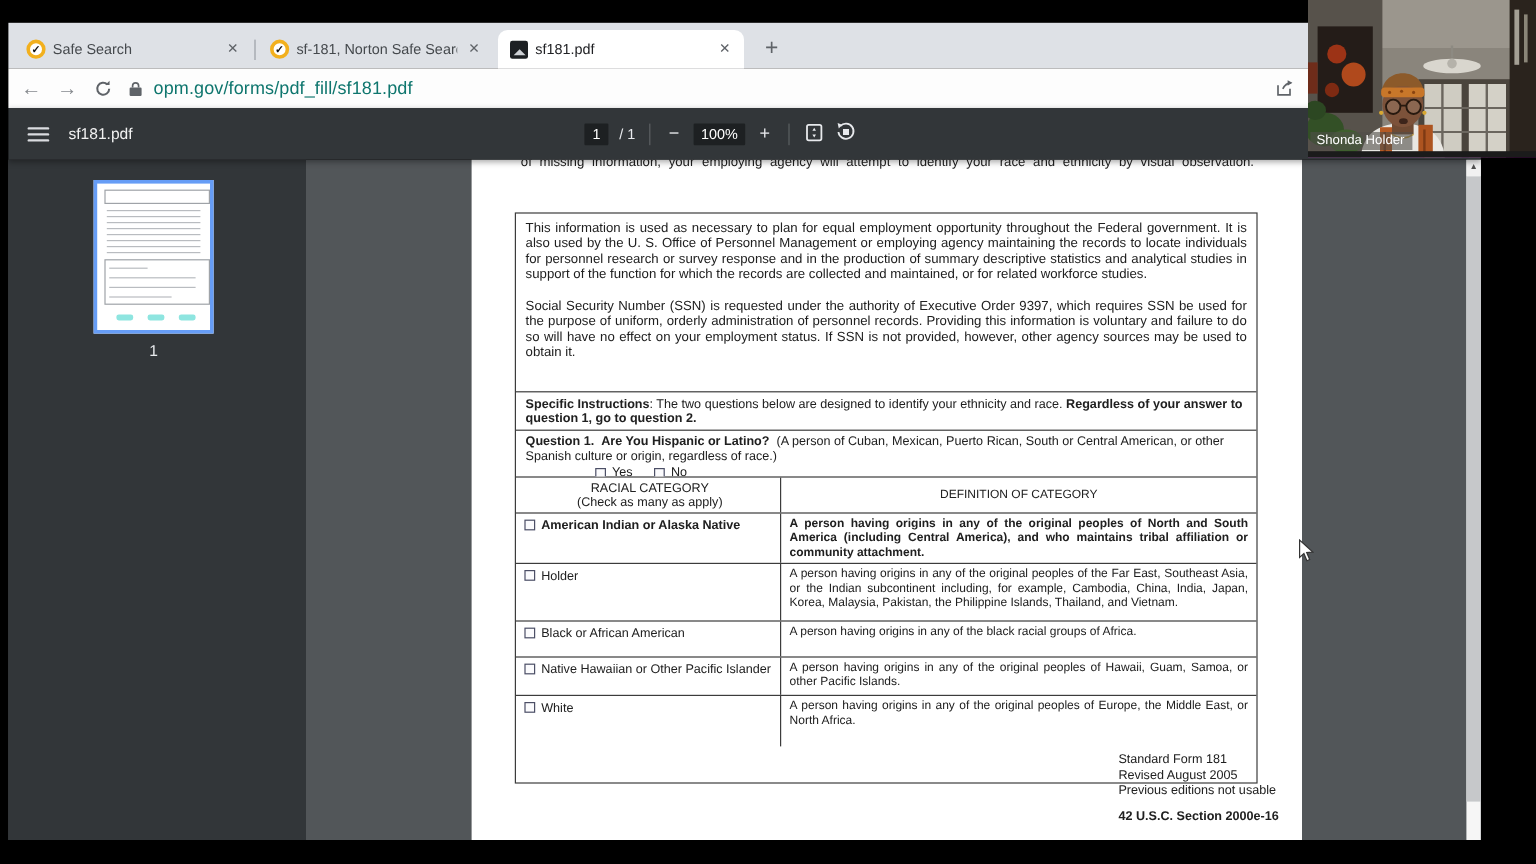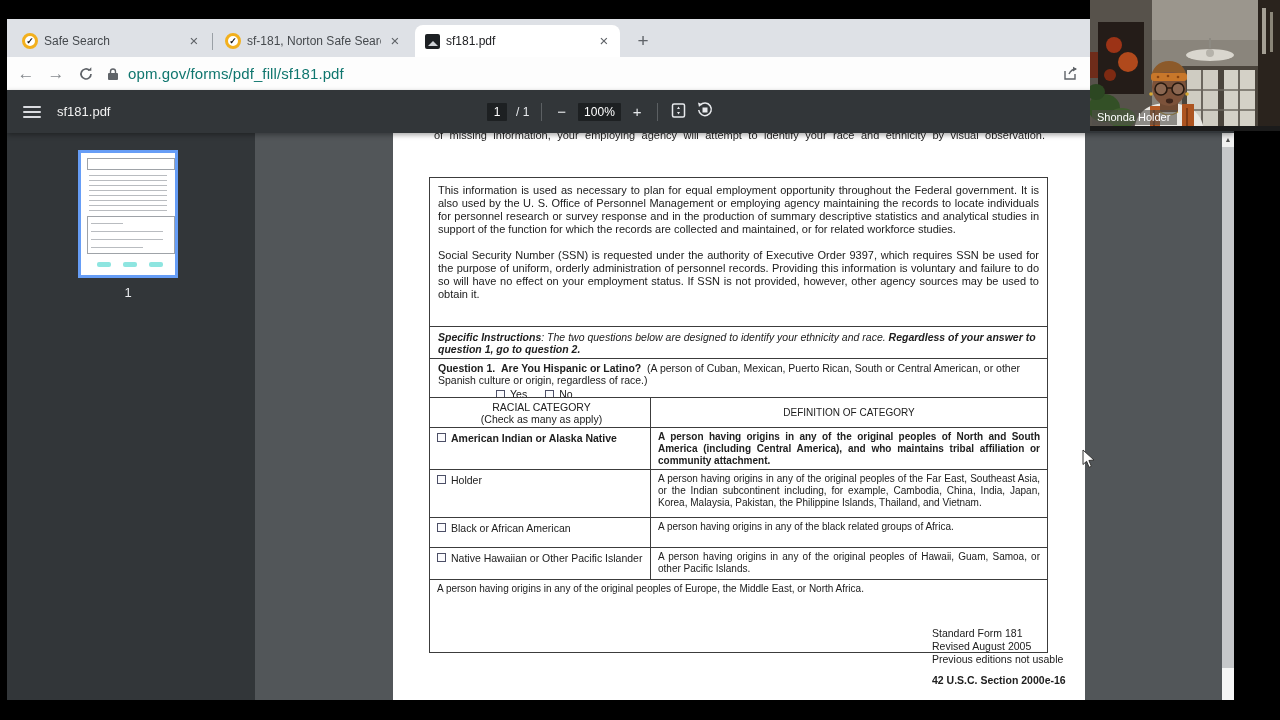--- a/index.html
+++ b/index.html
@@ -68,21 +68,21 @@
   #cutline { position:absolute; left:41px; top:-4px; width:611px; font-size:11px;
     text-align:justify; text-align-last:justify; white-space:nowrap; }
   #formbox { position:absolute; left:36px; top:8px; width:619px; height:476px;
     border:1px solid #3c3c3c;margin-top:36px; }
   .fsec { border-bottom:1px solid #3c3c3c; overflow:hidden; padding:0 8px; }
   .fsec p { font-size:11px; line-height:13px; text-align:justify; }
   .small { font-size:10.5px; line-height:12px; }
   #sec-paras { height:149px; }
   #sec-paras p:first-child { margin-top:6px; }
   #sec-paras p:last-child { margin-top:13px; }
-  #sec-instr { height:32px; padding-top:4px;font-style:italic; }
+  #sec-instr { height:32px; padding-top:4px; }
   #sec-q1 { height:39px; padding-top:3px; }
   #sec-q2 { height:31px; padding-top:3px; }
   .chkrow { margin-left:58px; margin-top:2px; display:flex; align-items:center; gap:18px; font-size:10.5px; }
   .chk { width:9px; height:9px; border:1px solid #4c4f66; background:#fbfbfd;
     display:inline-block; margin-right:5px; flex:none; }
   .trow { display:flex; border-bottom:1px solid #3c3c3c; }
   .trow:last-child { border-bottom:none; }
   .tcell-cat { width:221px; border-right:1px solid #3c3c3c; padding:4px 4px 0 7px;
     display:flex; align-items:flex-start; font-size:10.5px; }
   .tcell-cat .chk { margin-top:1px; }
@@ -251,30 +251,34 @@
             <span class="chk"></span>
             <span>Holder</span>
           </div>
         <div class="tcell-def">A person having origins in any of the original peoples of the Far East, Southeast Asia, or the Indian subcontinent including, for example, Cambodia, China, India, Japan, Korea, Malaysia, Pakistan, the Philippine Islands, Thailand, and Vietnam.</div>
       </div>
       <div class="trow" style="height:30px;">
         <div class="tcell-cat">
             <span class="chk"></span>
             <span>Black or African American</span>
           </div>
-        <div class="tcell-def">A person having origins in any of the black related groups of Africa.</div>
+        <div class="tcell-def">A person having origins in any of the black racial groups of Africa.</div>
       </div>
       <div class="trow" style="height:32px;">
         <div class="tcell-cat">
             <span class="chk"></span>
             <span>Native Hawaiian or Other Pacific Islander</span>
           </div>
         <div class="tcell-def">A person having origins in any of the original peoples of Hawaii, Guam, Samoa, or other Pacific Islands.</div>
       </div>
       <div class="trow" style="height:42px;">
+        <div class="tcell-cat">
+            <span class="chk"></span>
+            <span>White</span>
+          </div>
         <div class="tcell-def">A person having origins in any of the original peoples of Europe, the Middle East, or North Africa.</div>
       </div>
     </div>
 
     <div id="footer-block">
       <div>Standard Form 181</div>
       <div>Revised August 2005</div>
       <div>Previous editions not usable</div>
     </div>
     <div id="footer-cite">42 U.S.C. Section 2000e-16</div>

